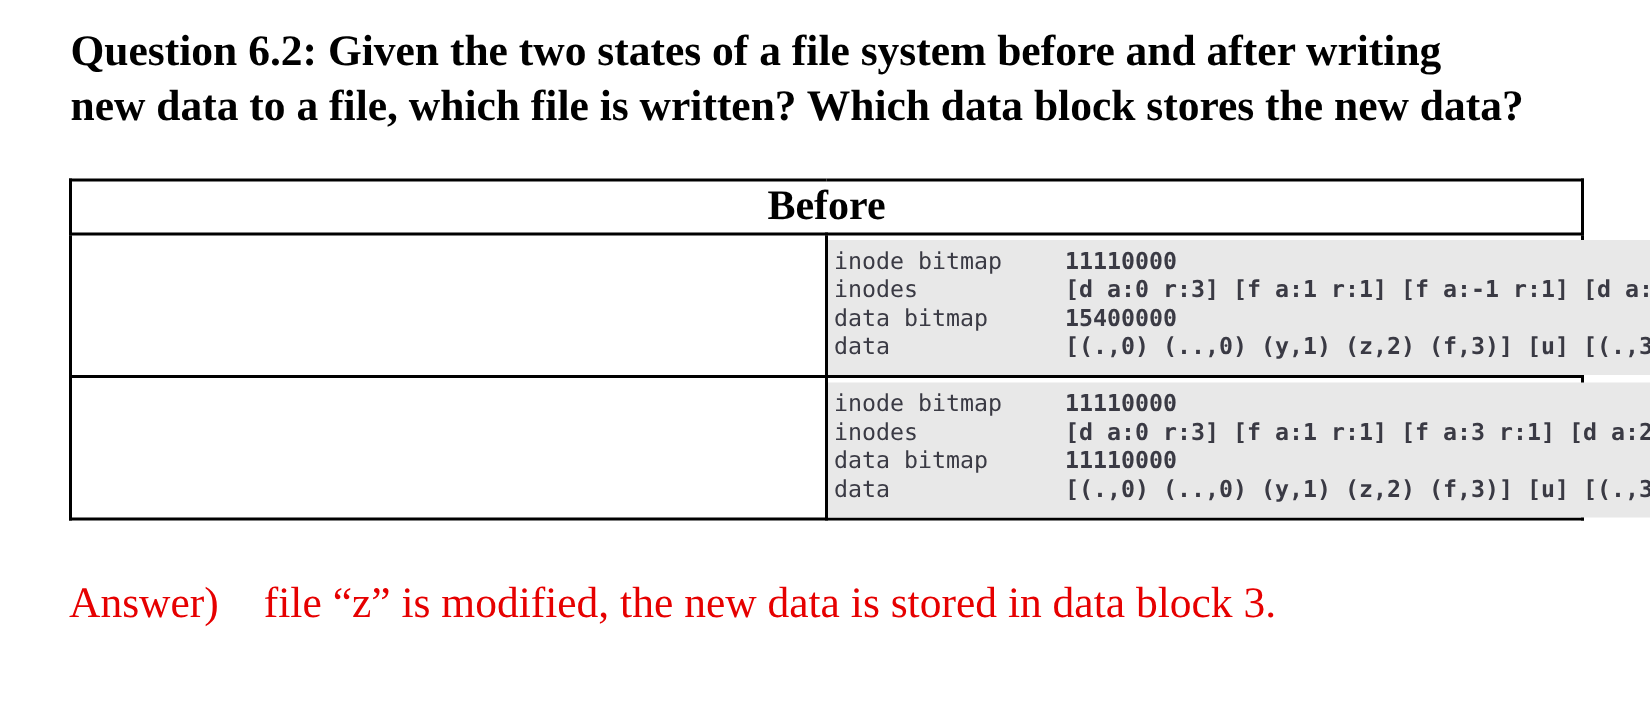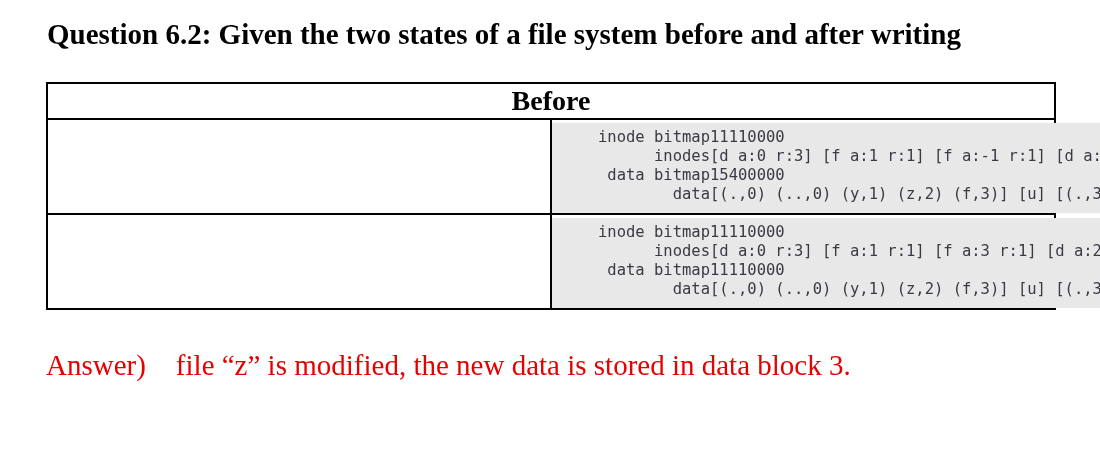--- a/index.html
+++ b/index.html
@@ -67,39 +67,39 @@
     font-size: 15.5px;
     line-height: 19px;
     padding: 5px 14px 9px 4px;
     min-width: 888px;
     white-space: nowrap;
   }
   .code-row { display: flex; }
   .code-label {
     flex: 0 0 154px;
     width: 154px;
-    text-align: right;
   }
-  .code-value { flex: 0 0 auto; }
+  .code-value { flex: 0 0 auto; font-weight: bold; }
   .answer {
     margin: 38px 0 0 46px;
     font-size: 29px;
     line-height: 34px;
     color: #e60000;
     white-space: nowrap;
   }
   .answer-prefix { margin-right: 30px; }
 </style>
 </head>
 <body>
 
 <div class="page">
 
   <div class="question">
     <div>Question 6.2: Given the two states of a file system before and after writing</div>
+    <div>new data to a file, which file is written? Which data block stores the new data?</div>
   </div>
 
   <table class="fs-table">
     <tbody>
         <tr>
       <td colspan="2" class="hdr">Before</td>
     </tr>
     <tr class="row-before">
       <td class="stub"></td>
       <td class="codecell">

